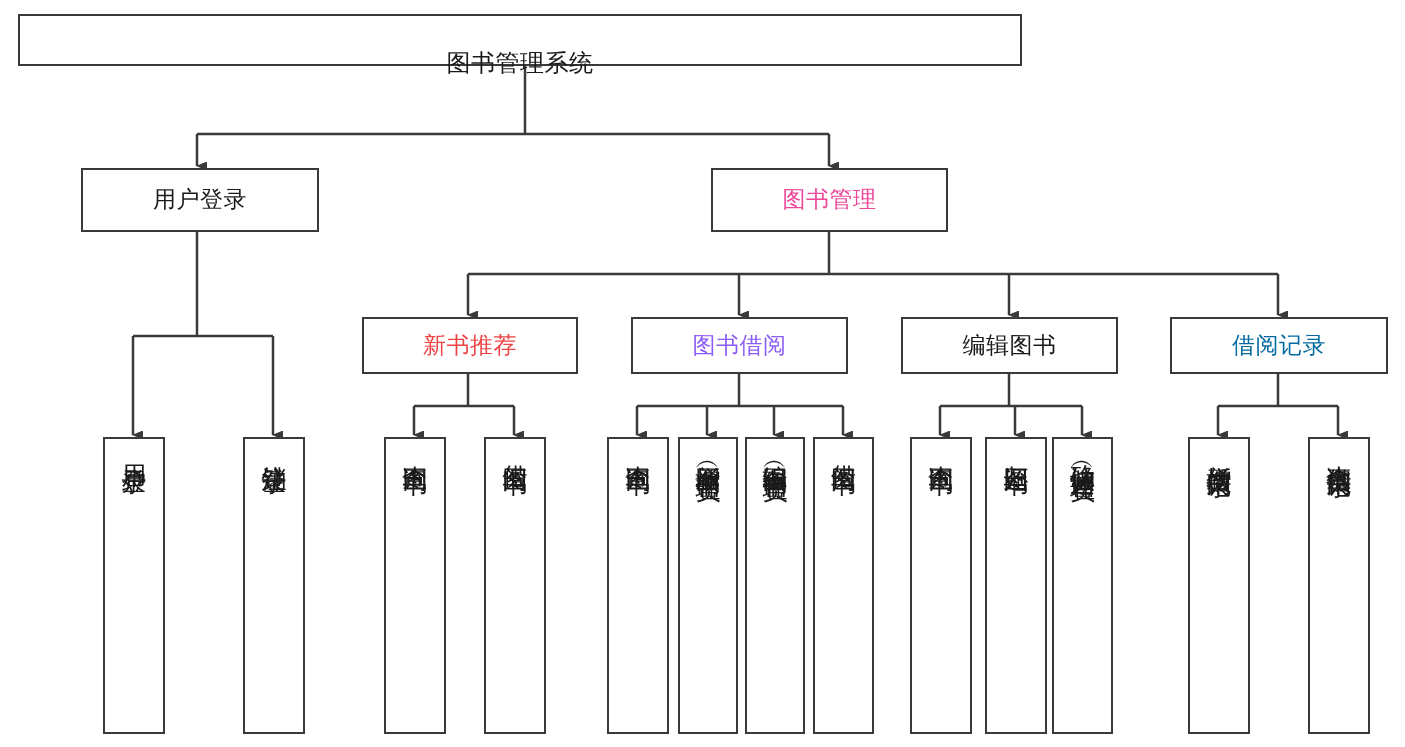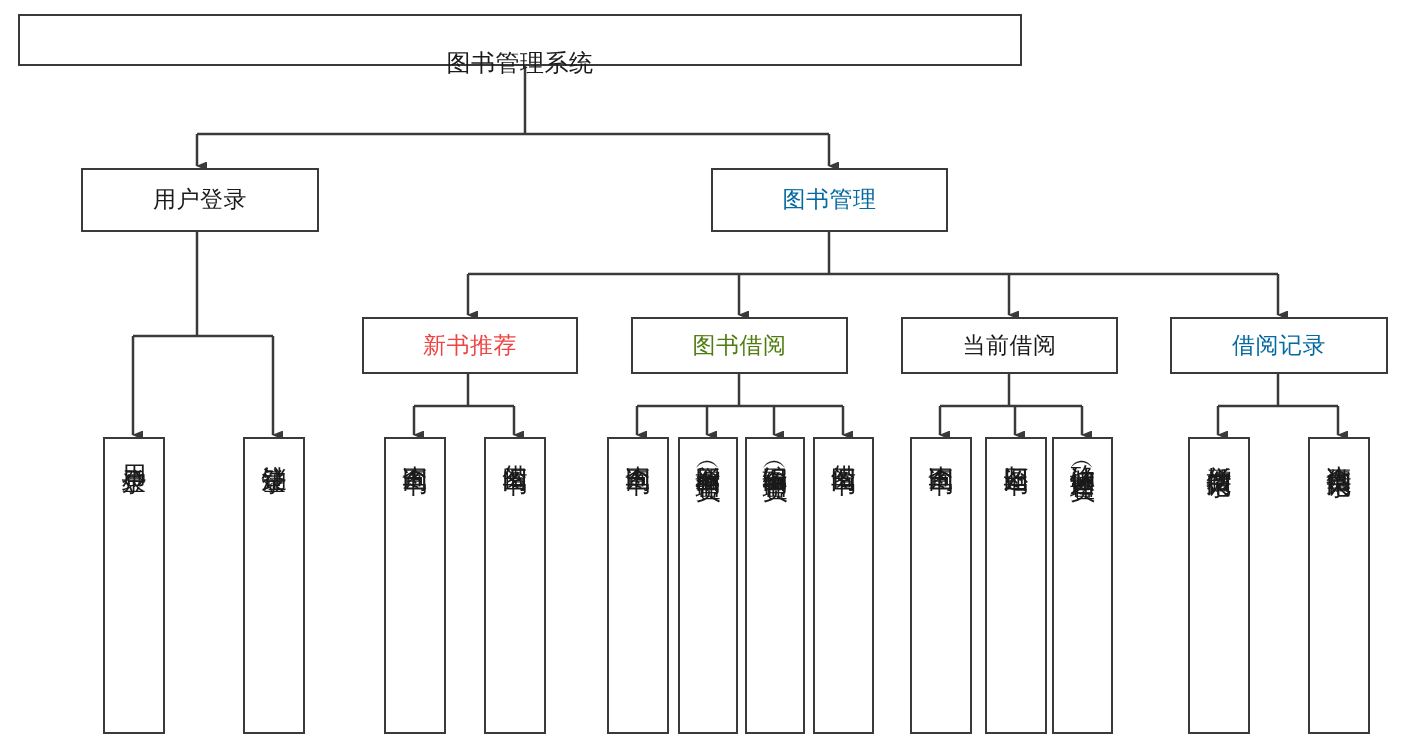--- a/index.html
+++ b/index.html
@@ -116,30 +116,30 @@
   </svg>
 
   <div id="node-layer">
       <div class="node horizontal root" style="left: 18px; top: 14px; width: 1004px; height: 52px; border-color: rgb(58, 58, 58); background: rgb(255, 255, 255);">
         <span class="label" style="color: rgb(26, 26, 26); margin-top: 47px;">图书管理系统</span>
       </div>
       <div class="node horizontal" style="left: 81px; top: 168px; width: 238px; height: 64px; border-color: rgb(58, 58, 58); background: rgb(255, 255, 255);">
         <span class="label" style="color: rgb(26, 26, 26);">用户登录</span>
       </div>
       <div class="node horizontal" style="left: 711px; top: 168px; width: 237px; height: 64px; border-color: rgb(58, 58, 58); background: rgb(255, 255, 255);">
-        <span class="label" style="color: #0369a1;">图书管理</span>
+        <span class="label" style="color: #ec4899;">图书管理</span>
       </div>
       <div class="node horizontal" style="left: 362px; top: 317px; width: 216px; height: 57px; border-color: rgb(58, 58, 58); background: rgb(255, 255, 255);">
         <span class="label" style="color: #ef4444;">新书推荐</span>
       </div>
       <div class="node horizontal" style="left: 631px; top: 317px; width: 217px; height: 57px; border-color: rgb(58, 58, 58); background: rgb(255, 255, 255);">
-        <span class="label" style="color: #4d7c0f;">图书借阅</span>
+        <span class="label" style="color: #8b5cf6;">图书借阅</span>
       </div>
       <div class="node horizontal" style="left: 901px; top: 317px; width: 217px; height: 57px; border-color: rgb(58, 58, 58); background: rgb(255, 255, 255);">
-        <span class="label" style="color: rgb(26, 26, 26);">当前借阅</span>
+        <span class="label" style="color: rgb(26, 26, 26);">编辑图书</span>
       </div>
       <div class="node horizontal" style="left: 1170px; top: 317px; width: 218px; height: 57px; border-color: rgb(58, 58, 58); background: rgb(255, 255, 255);">
         <span class="label" style="color: #0369a1;">借阅记录</span>
       </div>
       <div class="node vertical" style="left: 103px; top: 437px; width: 62px; height: 297px; border-color: rgb(58, 58, 58); background: rgb(255, 255, 255);">
         <span class="label" style="color: rgb(26, 26, 26);">用户登录</span>
       </div>
       <div class="node vertical" style="left: 243px; top: 437px; width: 62px; height: 297px; border-color: rgb(58, 58, 58); background: rgb(255, 255, 255);">
         <span class="label" style="color: rgb(26, 26, 26);">注销登录</span>
       </div>

